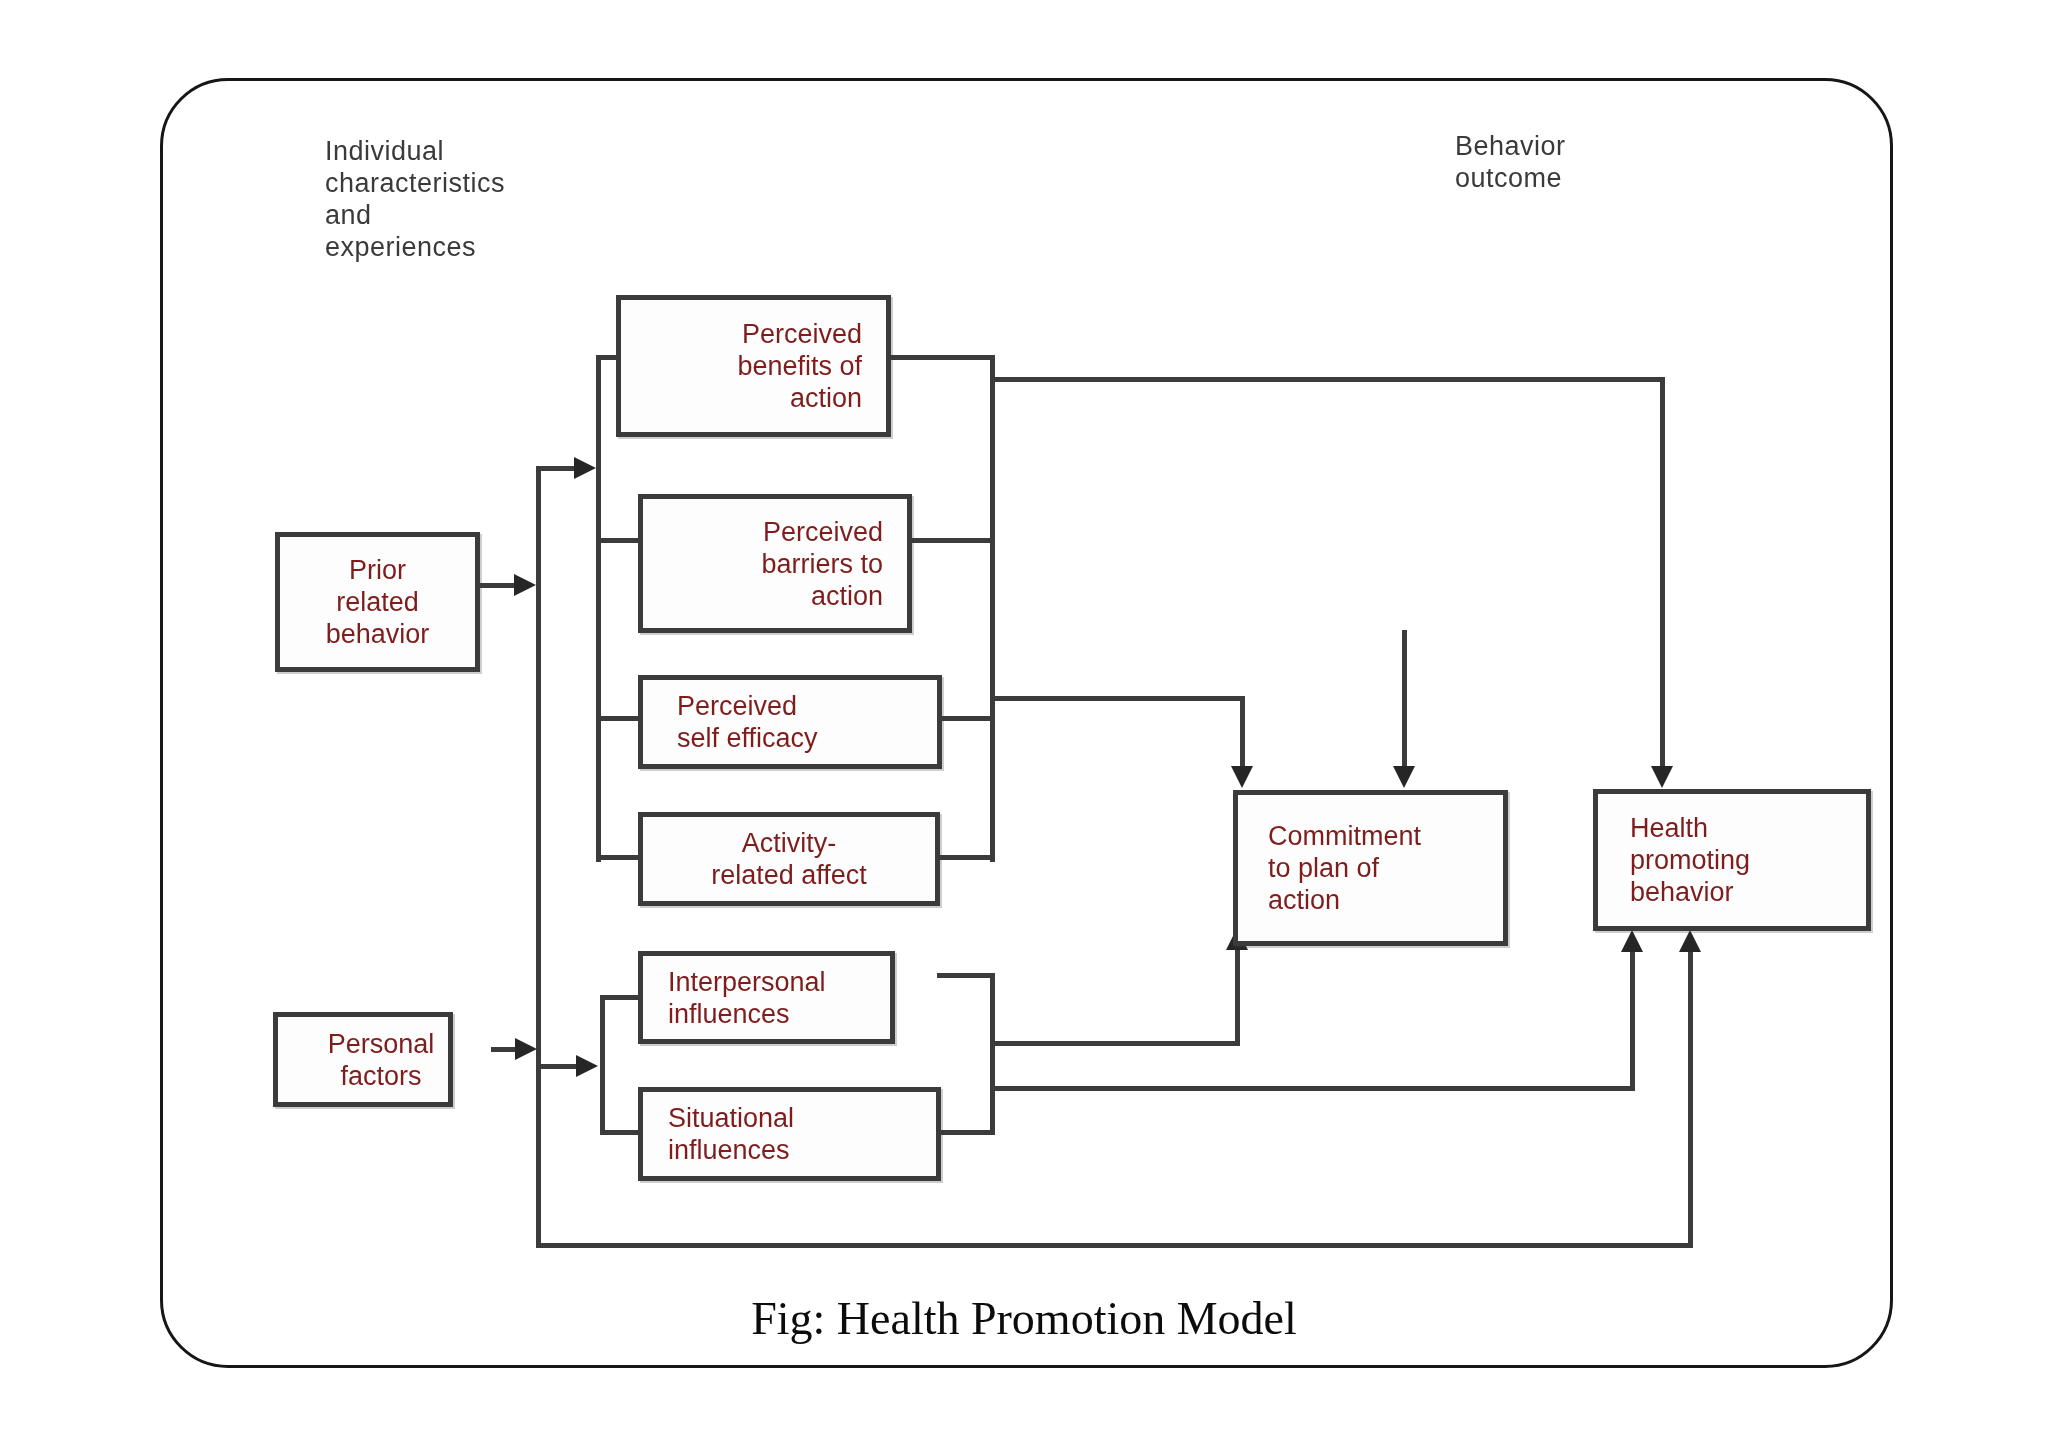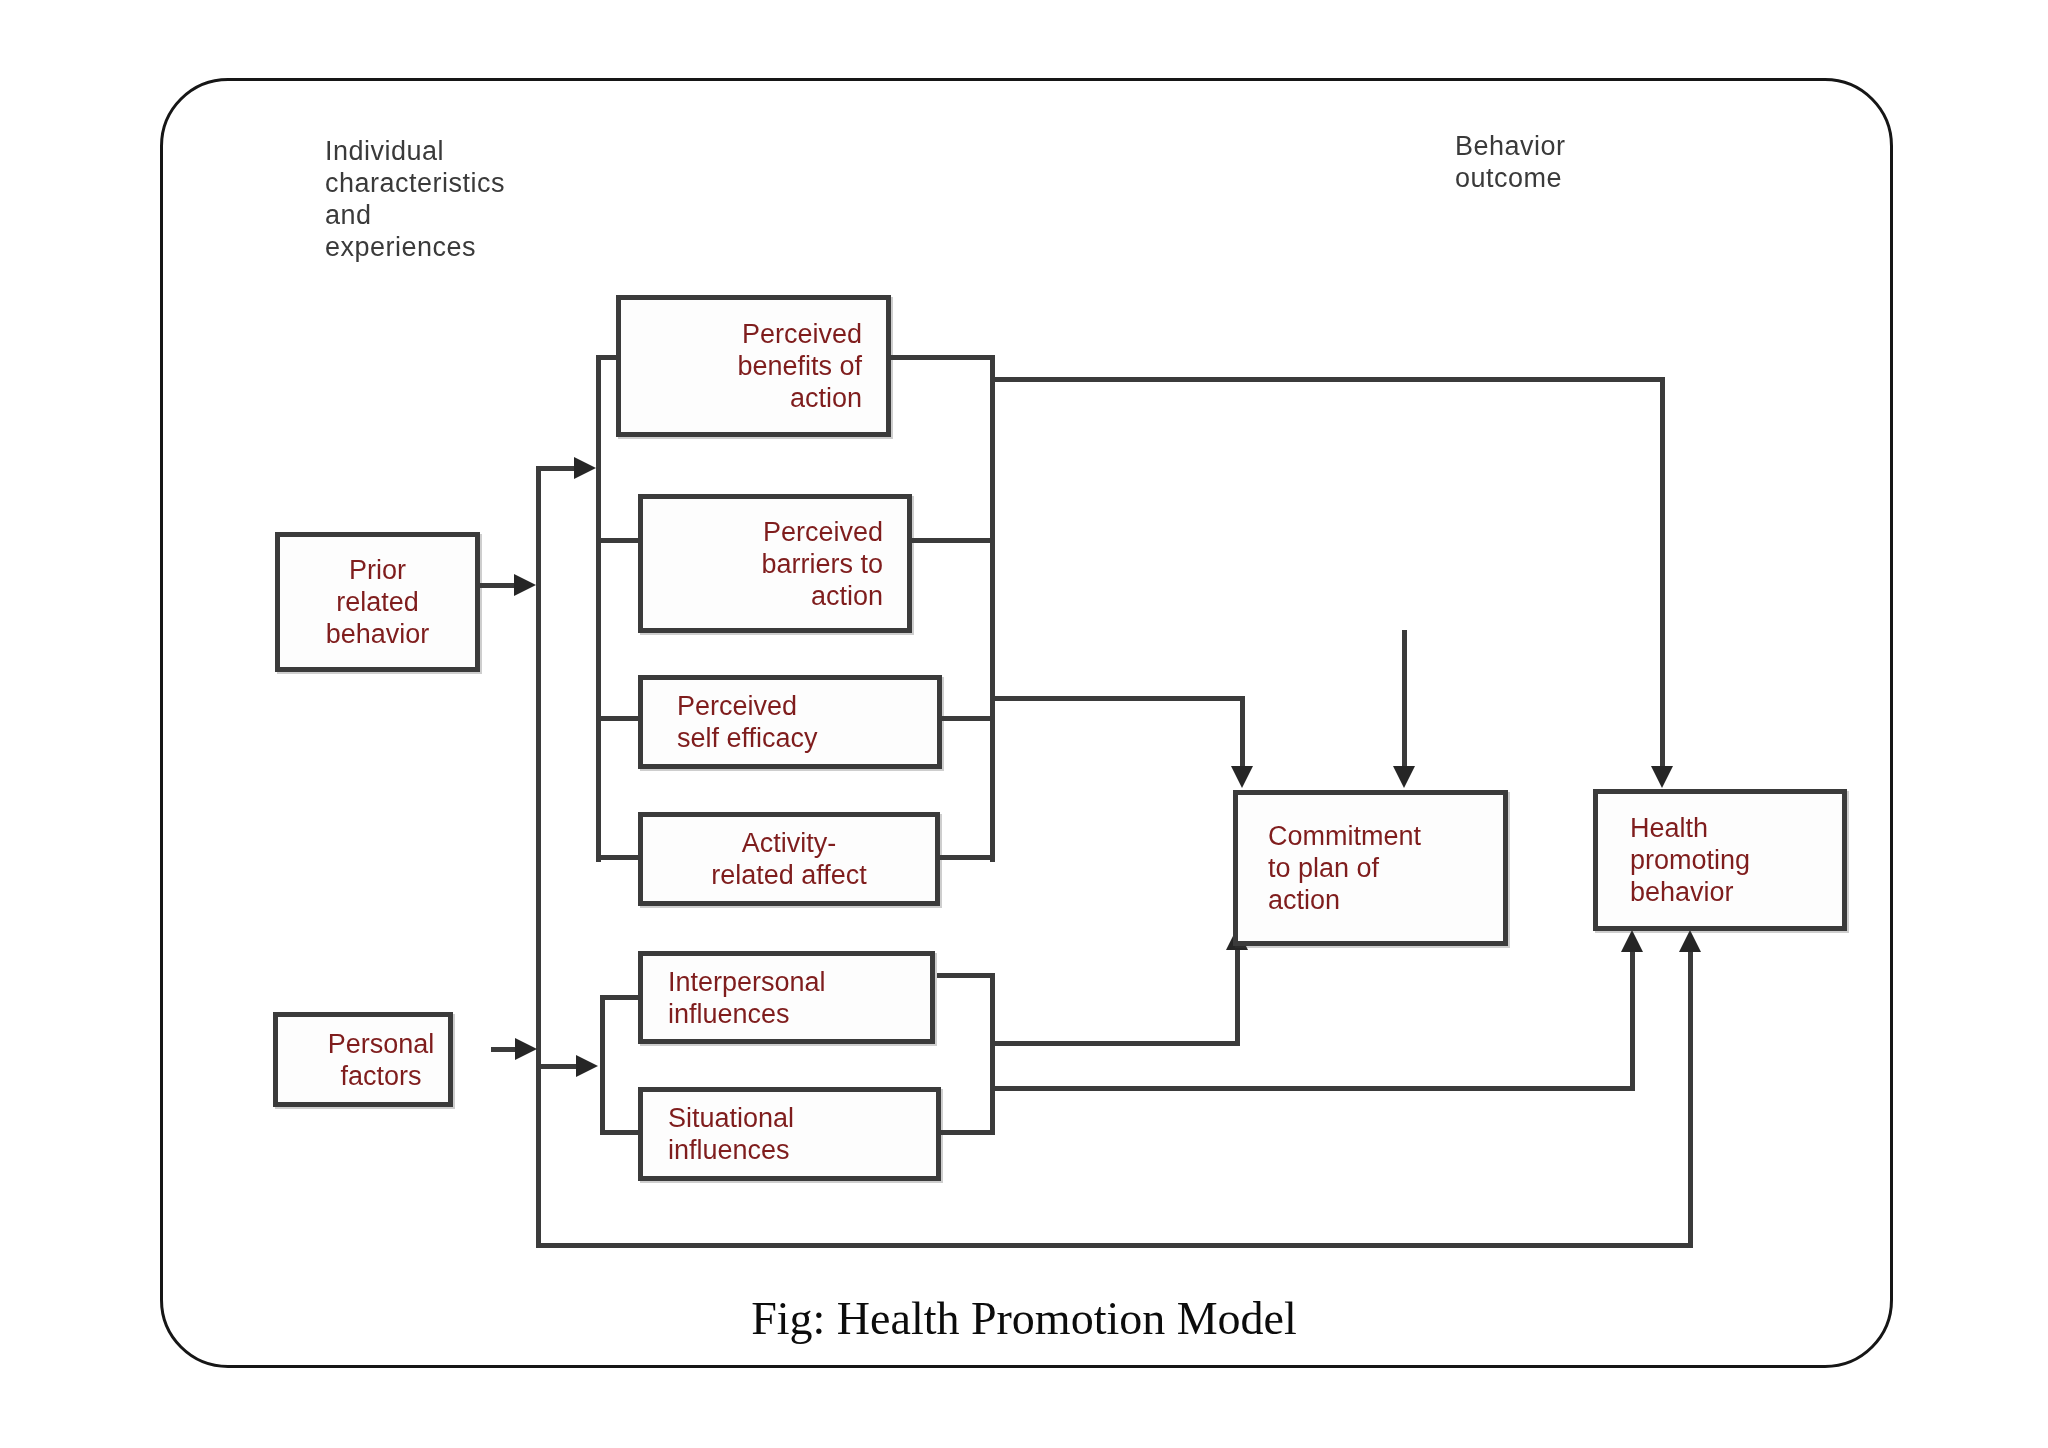--- a/index.html
+++ b/index.html
@@ -134,38 +134,38 @@
   <div class="dbox ta-l pl34" style="left:638px;top:675px;width:304px;height:94px;">
     <div class="box-label">Perceived
 self efficacy</div>
   </div>
 
   <div class="dbox ta-c" style="left:638px;top:812px;width:302px;height:94px;">
     <div class="box-label">Activity-
 related affect</div>
   </div>
 
-  <div class="dbox ta-l pl25" style="left:638px;top:951px;width:297px;height:93px;">
+  <div class="dbox ta-l pl25" style="left:638px;top:951px;width:257px;height:93px;">
     <div class="box-label">Interpersonal
 influences</div>
   </div>
 
   <div class="dbox ta-l pl25" style="left:638px;top:1087px;width:303px;height:94px;">
     <div class="box-label">Situational
 influences</div>
   </div>
 
 
   <div class="dbox ta-l pl30" style="left:1233px;top:790px;width:275px;height:156px;">
     <div class="box-label">Commitment
 to plan of
 action</div>
   </div>
 
-  <div class="dbox ta-l pl32" style="left:1593px;top:789px;width:254px;height:142px;">
+  <div class="dbox ta-l pl32" style="left:1593px;top:789px;width:278px;height:142px;">
     <div class="box-label">Health
 promoting
 behavior</div>
   </div>
 
   <div id="caption">Fig: Health Promotion Model</div>
 
 </div>
 
 </body></html>

